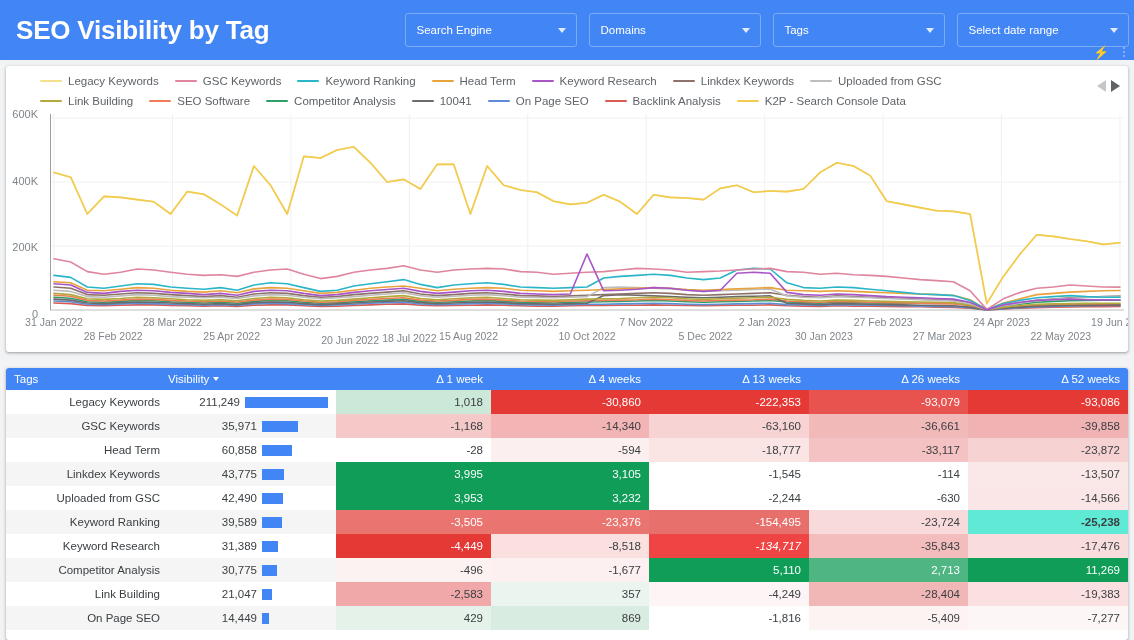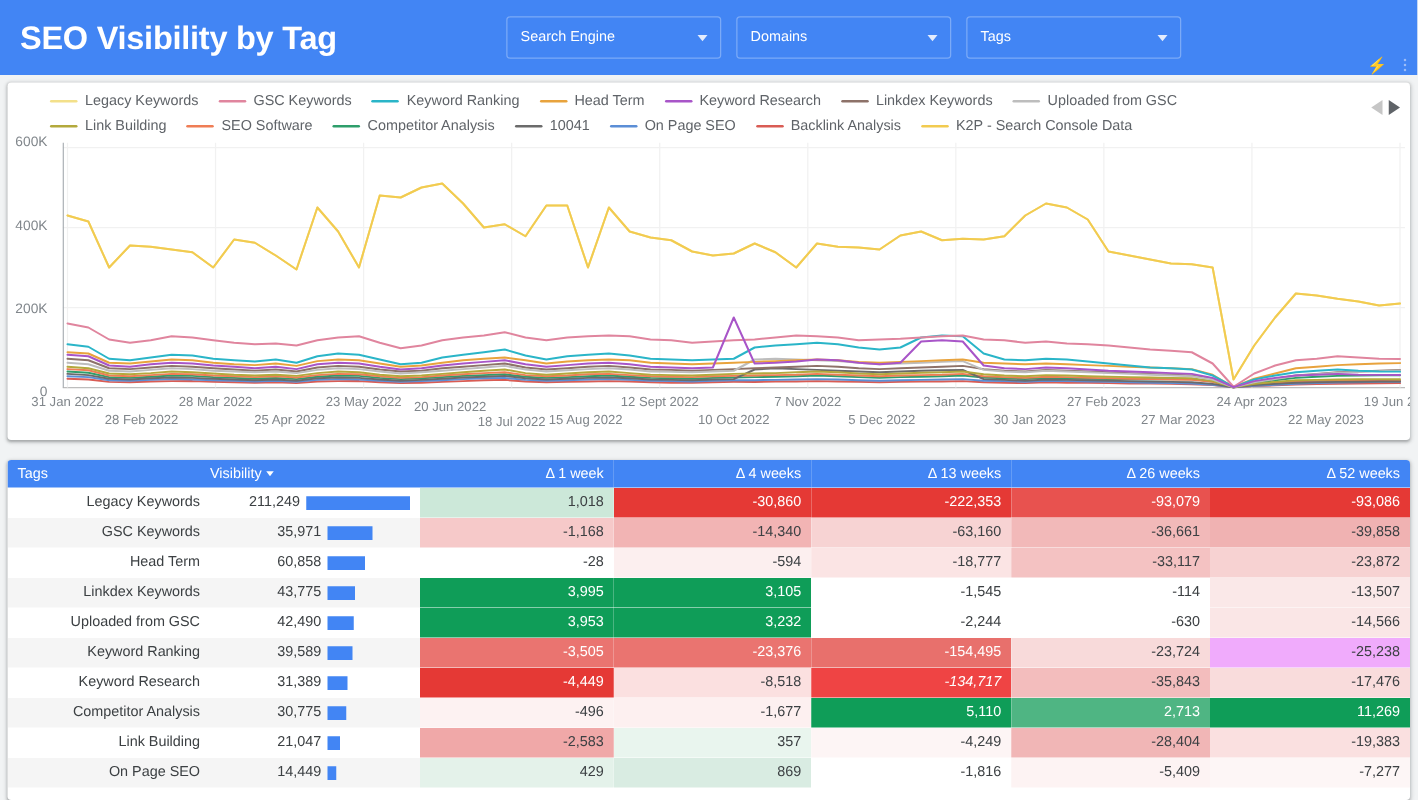--- a/index.html
+++ b/index.html
@@ -129,20 +129,24 @@
       <div class="filter-chip">
         <span class="fl">Search Engine</span>
         <span class="caret-down"></span>
       </div>
       <div class="filter-chip">
         <span class="fl">Domains</span>
         <span class="caret-down"></span>
       </div>
       <div class="filter-chip">
         <span class="fl">Tags</span>
+        <span class="caret-down"></span>
+      </div>
+      <div class="filter-chip">
+        <span class="fl">Select date range</span>
         <span class="caret-down"></span>
       </div>
     </div>
     <div class="hdr-icons">
       <span class="bolt-icon">⚡</span>
       <span class="kebab-icon">
           <i></i>
           <i></i>
           <i></i>
         </span>
@@ -253,21 +257,21 @@
           <path d="M 4.0 169.8 L 20.7 171.0 L 37.3 178.4 L 54.0 179.4 L 70.6 177.4 L 87.3 176.2 L 103.9 176.8 L 120.6 178.4 L 137.3 179.4 L 153.9 180.6 L 170.6 179.4 L 187.2 181.3 L 203.9 177.4 L 220.5 176.2 L 237.2 176.8 L 253.8 179.4 L 270.5 181.6 L 287.2 180.6 L 303.8 178.4 L 320.5 176.8 L 337.1 175.5 L 353.8 174.2 L 370.4 177.4 L 387.1 179.4 L 403.8 178.1 L 420.4 176.8 L 437.1 176.2 L 453.7 177.4 L 470.4 179.4 L 487.0 180.0 L 503.7 180.6 L 520.3 180.0 L 537.0 140.0 L 553.7 176.8 L 570.3 176.2 L 587.0 175.2 L 603.6 173.6 L 620.3 174.2 L 636.9 176.2 L 653.6 177.4 L 670.3 176.2 L 686.9 159.2 L 703.6 158.2 L 720.2 159.2 L 736.9 178.4 L 753.5 180.6 L 770.2 181.3 L 786.8 180.0 L 803.5 180.6 L 820.2 181.6 L 836.8 182.6 L 853.5 183.2 L 870.1 183.8 L 886.8 184.5 L 903.4 185.1 L 920.1 188.3 L 936.8 195.7 L 953.4 190.9 L 970.1 188.3 L 986.7 186.4 L 1003.4 185.8 L 1020.0 185.1 L 1036.7 185.8 L 1053.3 185.9 L 1070.0 186.0" fill="none" stroke="#a855c8" stroke-width="1.6" stroke-linejoin="round" stroke-linecap="round"></path>
           <path d="M 4.0 58.4 L 20.7 63.2 L 37.3 100.0 L 54.0 82.4 L 70.6 83.4 L 87.3 85.6 L 103.9 87.8 L 120.6 100.0 L 137.3 77.6 L 153.9 80.2 L 170.6 90.4 L 187.2 101.6 L 203.9 52.0 L 220.5 71.2 L 237.2 100.0 L 253.8 42.4 L 270.5 44.0 L 287.2 36.0 L 303.8 32.8 L 320.5 48.8 L 337.1 68.0 L 353.8 65.4 L 370.4 75.0 L 387.1 50.4 L 403.8 50.4 L 420.4 100.0 L 437.1 52.0 L 453.7 71.2 L 470.4 76.0 L 487.0 78.2 L 503.7 87.2 L 520.3 90.4 L 537.0 88.8 L 553.7 80.8 L 570.3 87.8 L 587.0 100.0 L 603.6 80.8 L 620.3 83.4 L 636.9 84.0 L 653.6 85.6 L 670.3 74.4 L 686.9 71.2 L 703.6 78.2 L 720.2 77.0 L 736.9 77.6 L 753.5 75.0 L 770.2 58.4 L 786.8 48.8 L 803.5 52.0 L 820.2 61.6 L 836.8 87.2 L 853.5 90.4 L 870.1 93.6 L 886.8 96.8 L 903.4 97.4 L 920.1 100.0 L 936.8 189.6 L 953.4 162.4 L 970.1 140.0 L 986.7 120.8 L 1003.4 122.4 L 1020.0 125.0 L 1036.7 127.2 L 1053.3 130.4 L 1070.0 128.8" fill="none" stroke="#f3e08a" stroke-width="1.6" stroke-linejoin="round" stroke-linecap="round"></path>
           <path d="M 4.0 58.4 L 20.7 63.2 L 37.3 100.0 L 54.0 82.4 L 70.6 83.4 L 87.3 85.6 L 103.9 87.8 L 120.6 100.0 L 137.3 77.6 L 153.9 80.2 L 170.6 90.4 L 187.2 101.6 L 203.9 52.0 L 220.5 71.2 L 237.2 100.0 L 253.8 42.4 L 270.5 44.0 L 287.2 36.0 L 303.8 32.8 L 320.5 48.8 L 337.1 68.0 L 353.8 65.4 L 370.4 75.0 L 387.1 50.4 L 403.8 50.4 L 420.4 100.0 L 437.1 52.0 L 453.7 71.2 L 470.4 76.0 L 487.0 78.2 L 503.7 87.2 L 520.3 90.4 L 537.0 88.8 L 553.7 80.8 L 570.3 87.8 L 587.0 100.0 L 603.6 80.8 L 620.3 83.4 L 636.9 84.0 L 653.6 85.6 L 670.3 74.4 L 686.9 71.2 L 703.6 78.2 L 720.2 77.0 L 736.9 77.6 L 753.5 75.0 L 770.2 58.4 L 786.8 48.8 L 803.5 52.0 L 820.2 61.6 L 836.8 87.2 L 853.5 90.4 L 870.1 93.6 L 886.8 96.8 L 903.4 97.4 L 920.1 100.0 L 936.8 189.6 L 953.4 162.4 L 970.1 140.0 L 986.7 120.8 L 1003.4 122.4 L 1020.0 125.0 L 1036.7 127.2 L 1053.3 130.4 L 1070.0 128.8" fill="none" stroke="#f2cb50" stroke-width="1.6" stroke-linejoin="round" stroke-linecap="round"></path>
         </svg>
       <div class="x-labels" id="x-labels">
           <div class="x-lab" style="left: 48px; top: 0px;">31 Jan 2022</div>
           <div class="x-lab" style="left: 107.222px; top: 14px;">28 Feb 2022</div>
           <div class="x-lab" style="left: 166.444px; top: 0px;">28 Mar 2022</div>
           <div class="x-lab" style="left: 225.667px; top: 14px;">25 Apr 2022</div>
           <div class="x-lab" style="left: 284.889px; top: 0px;">23 May 2022</div>
-          <div class="x-lab" style="left: 344.111px; top: 4px; margin-left: 10px;">20 Jun 2022</div>
+          <div class="x-lab" style="left: 344.111px; top: 18px;">20 Jun 2022</div>
           <div class="x-lab" style="left: 403.333px; top: 16px;">18 Jul 2022</div>
           <div class="x-lab" style="left: 462.556px; top: 14px;">15 Aug 2022</div>
           <div class="x-lab" style="left: 521.778px; top: 0px;">12 Sept 2022</div>
           <div class="x-lab" style="left: 581px; top: 14px;">10 Oct 2022</div>
           <div class="x-lab" style="left: 640.222px; top: 0px;">7 Nov 2022</div>
           <div class="x-lab" style="left: 699.444px; top: 14px;">5 Dec 2022</div>
           <div class="x-lab" style="left: 758.667px; top: 0px;">2 Jan 2023</div>
           <div class="x-lab" style="left: 817.889px; top: 14px;">30 Jan 2023</div>
           <div class="x-lab" style="left: 877.111px; top: 0px;">27 Feb 2023</div>
           <div class="x-lab" style="left: 936.333px; top: 14px;">27 Mar 2023</div>
@@ -381,21 +385,21 @@
             <td class="vis-cell">
               <div class="vis-inner">
                 <span class="vis-num">39,589</span>
                 <span class="vis-bar" style="width: 19.6775px;"></span>
               </div>
             </td>
             <td class="delta-cell" style="background: rgb(234, 116, 112); color: rgb(255, 255, 255);">-3,505</td>
             <td class="delta-cell" style="background: rgb(234, 116, 112); color: rgb(255, 255, 255);">-23,376</td>
             <td class="delta-cell" style="background: rgb(232, 112, 108); color: rgb(255, 255, 255);">-154,495</td>
             <td class="delta-cell" style="background: rgb(248, 218, 218); color: rgb(60, 64, 67);">-23,724</td>
-            <td class="delta-cell" style="background: #f0abfc; color: rgb(60, 64, 67);">-25,238</td>
+            <td class="delta-cell" style="background: #5eead4; color: rgb(60, 64, 67); font-weight: bold;">-25,238</td>
           </tr>
           <tr class="even">
             <td class="tag-cell">Keyword Research</td>
             <td class="vis-cell">
               <div class="vis-inner">
                 <span class="vis-num">31,389</span>
                 <span class="vis-bar" style="width: 15.6017px;"></span>
               </div>
             </td>
             <td class="delta-cell" style="background: rgb(229, 57, 53); color: rgb(255, 255, 255);">-4,449</td>

